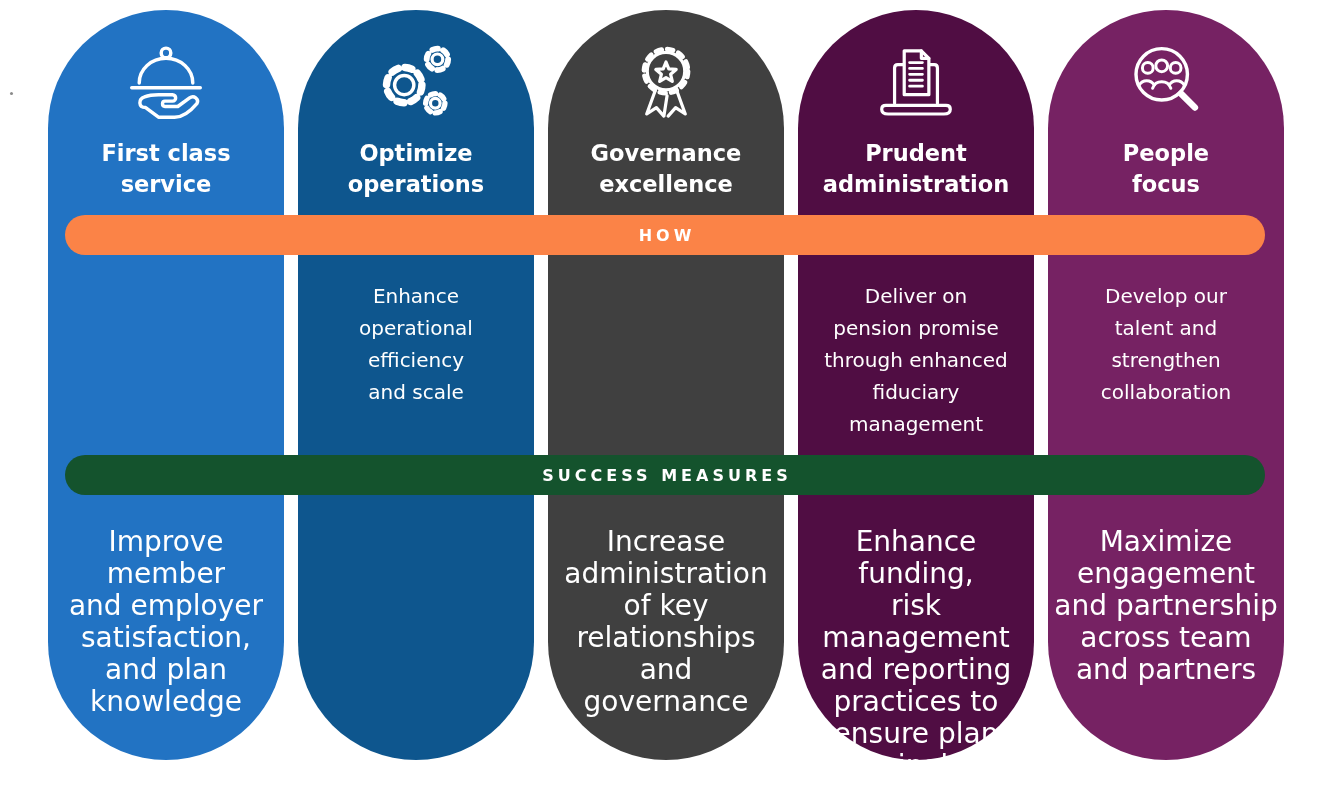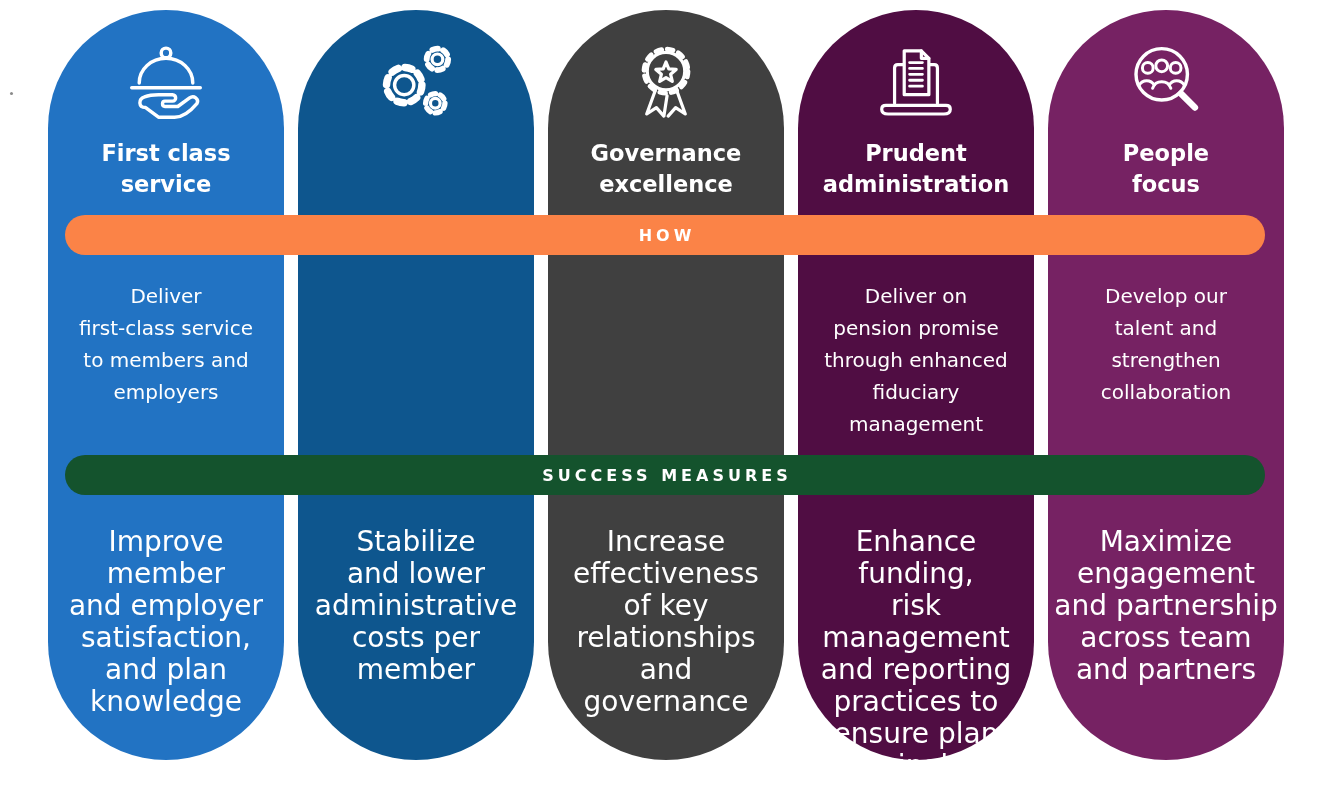--- a/index.html
+++ b/index.html
@@ -64,63 +64,60 @@
     <div class="icon-wrap">
       <svg width="90" height="90" viewBox="0 0 84 84" fill="none" stroke="#fff" stroke-width="3.2" stroke-linecap="round" stroke-linejoin="round">
         <circle cx="42" cy="13" r="4.5"></circle>
         <path d="M17,41 a25,23 0 0 1 50,0"></path>
         <path d="M10,45.5 h64"></path>
         <path d="M22,54 c-6,2 -6,10 1,10 l12,9 h15 c9,0 16,-7 21,-13 c2,-4 -3,-8 -7,-5 l-11,8 h-12 c-3,0 -3,-5 0,-5 h7 c4,0 4,-6 0,-6 h-13 c-5,0 -8,0 -13,2 z"></path>
       </svg>
     </div>
     <div class="pillar-title">First class
 service</div>
-    <div class="how-text">Deliver
-first-class service
-to members and
-employers</div>
     <div class="success-text">Improve member
 and employer
 satisfaction,
 and plan
 knowledge</div>
   </div>
 
   <div class="pillar pillar-2" style="background: rgb(14, 86, 142);">
     <div class="icon-wrap">
       <svg width="90" height="90" viewBox="0 0 84 84" fill="none" stroke="#fff" stroke-linecap="round">
         <circle cx="31" cy="43" r="9" stroke-width="3.2"></circle>
         <circle cx="31" cy="43" r="16.5" stroke-width="7" stroke-dasharray="6.5 6.5"></circle>
         <circle cx="62" cy="19" r="5" stroke-width="3"></circle>
         <circle cx="62" cy="19" r="10" stroke-width="5.5" stroke-dasharray="5.2 5.3"></circle>
         <circle cx="60" cy="60" r="4.5" stroke-width="3"></circle>
         <circle cx="60" cy="60" r="9" stroke-width="5" stroke-dasharray="4.7 4.7"></circle>
       </svg>
     </div>
-    <div class="success-text">Stabilize
-and lower
-administrative
-costs per
-member</div>
+    <div class="pillar-title">Optimize
+operations</div>
+    <div class="how-text">Enhance
+operational
+efficiency
+and scale</div>
   </div>
 
   <div class="pillar pillar-3" style="background: #404040;">
     <div class="icon-wrap">
       <svg width="90" height="90" viewBox="0 0 84 84" fill="none" stroke="#fff" stroke-width="3" stroke-linecap="round" stroke-linejoin="round">
         <circle cx="42" cy="30" r="17.5"></circle>
         <circle cx="42" cy="30" r="20.5" stroke-width="4.5" stroke-dasharray="5.4 5.4"></circle>
         <path d="M42,21.5 L44.6,27.9 L51.5,28.4 L46.3,32.9 L47.9,39.6 L42,36 L36.1,39.6 L37.7,32.9 L32.5,28.4 L39.4,27.9 Z"></path>
         <path d="M32,48 L24,70 L33,64 L40,72 L43,53"></path>
         <path d="M52,48 L60,70 L51,64 L44,72"></path>
       </svg>
     </div>
     <div class="pillar-title">Governance
 excellence</div>
     <div class="success-text">Increase
-effectiveness
+administration
 of key
 relationships and
 governance</div>
   </div>
 
   <div class="pillar pillar-5" style="background: rgb(118, 34, 99);">
     <div class="icon-wrap">
       <svg width="90" height="90" viewBox="0 0 84 84" fill="none" stroke="#fff" stroke-width="3.2" stroke-linecap="round" stroke-linejoin="round">
         <circle cx="38" cy="33" r="24"></circle>
         <line x1="56" y1="51" x2="69" y2="64" stroke-width="6"></line>

